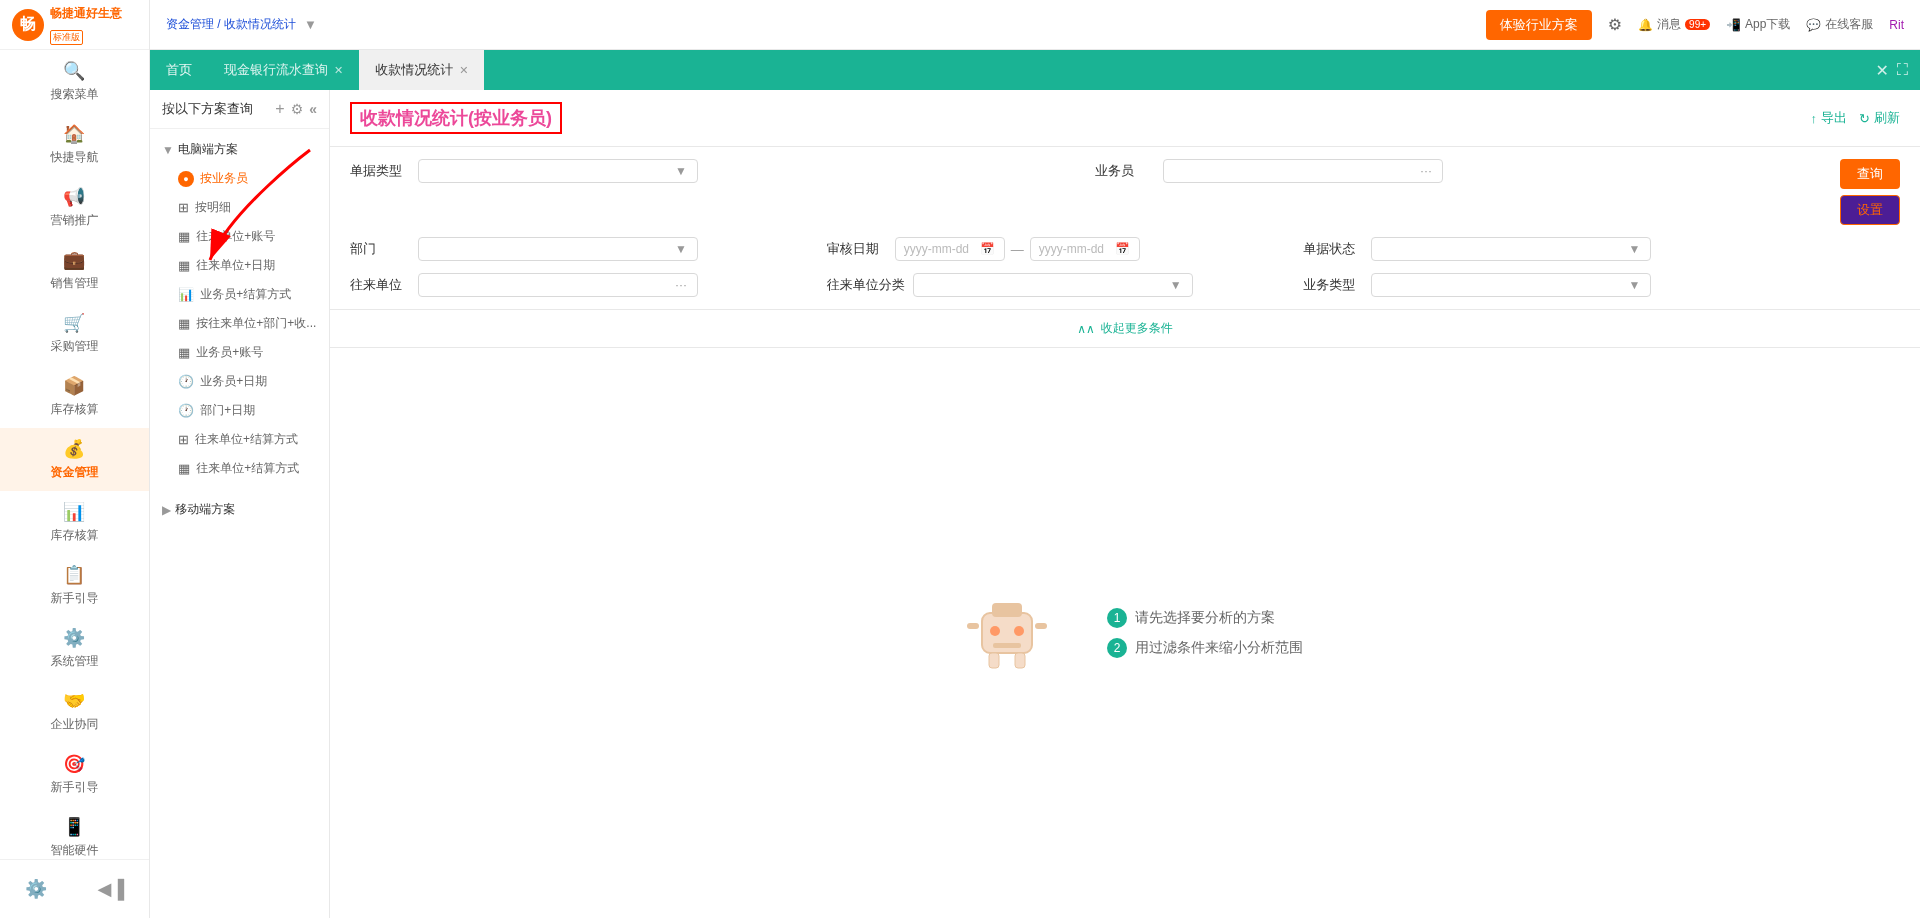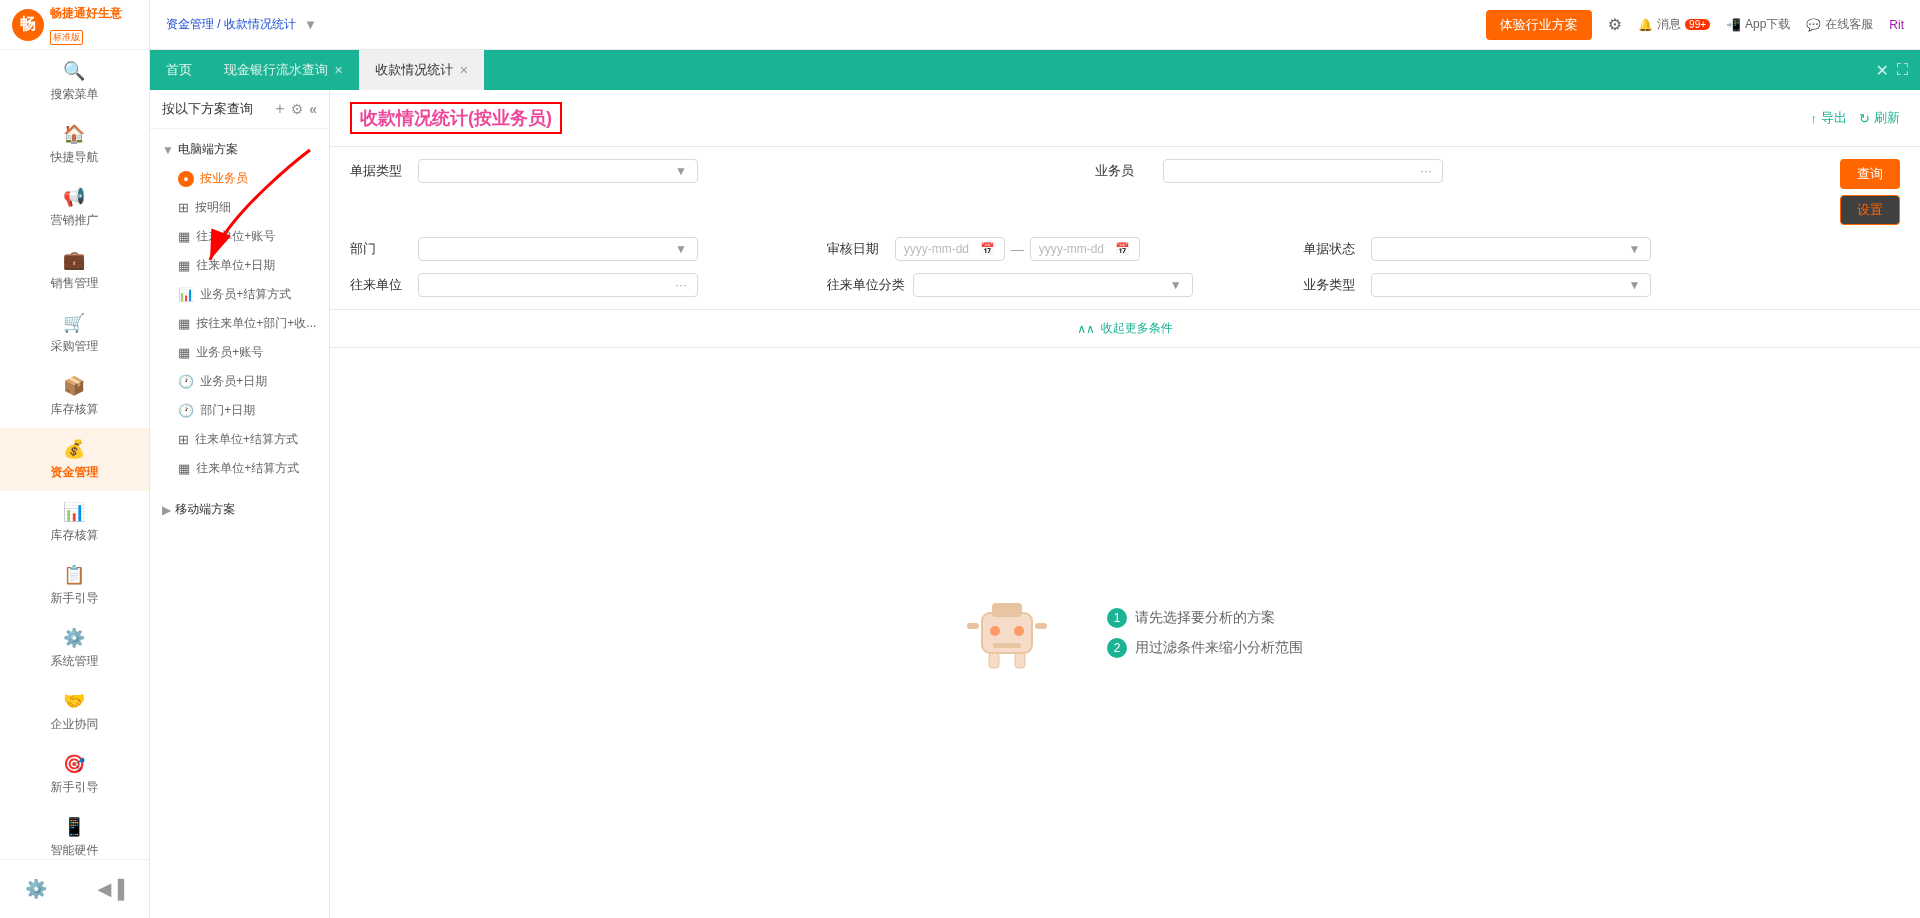--- a/index.html
+++ b/index.html
@@ -82,21 +82,21 @@
     .collapse-bar { display: flex; align-items: center; justify-content: center; padding: 10px; background: #fff; border-bottom: 1px solid #e8e8e8; cursor: pointer; color: #1ab394; font-size: 12px; gap: 6px; }
 
     
     .content-body { flex: 1; display: flex; flex-direction: column; align-items: center; justify-content: center; background: #fff; }
     .empty-hint { display: flex; flex-direction: column; gap: 10px; }
     .hint-item { display: flex; align-items: center; gap: 8px; font-size: 14px; color: #666; }
     .hint-num { width: 20px; height: 20px; border-radius: 50%; background: #1ab394; color: #fff; font-size: 12px; display: flex; align-items: center; justify-content: center; flex-shrink: 0; }
 
     
     .query-btn { background: #ff6600; color: #fff; border: none; border-radius: 4px; padding: 6px 16px; font-size: 13px; cursor: pointer; }
-    .set-btn { background: #404040; color: #ff6600; border: 1px solid #ff6600; border-radius: 4px; padding: 5px 16px; font-size: 13px; cursor: pointer; }
+    .set-btn { background: #4c1d95; color: #ff6600; border: 1px solid #ff6600; border-radius: 4px; padding: 5px 16px; font-size: 13px; cursor: pointer; }
     .btn-group { display: flex; flex-direction: column; gap: 6px; margin-left: auto; }
   </style>
 </head>
 <body>
 
 <div class="app-container" style="position:relative;">
 
   <div class="sidebar">
     <div class="sidebar-logo">
       <div class="logo-icon">畅</div>

